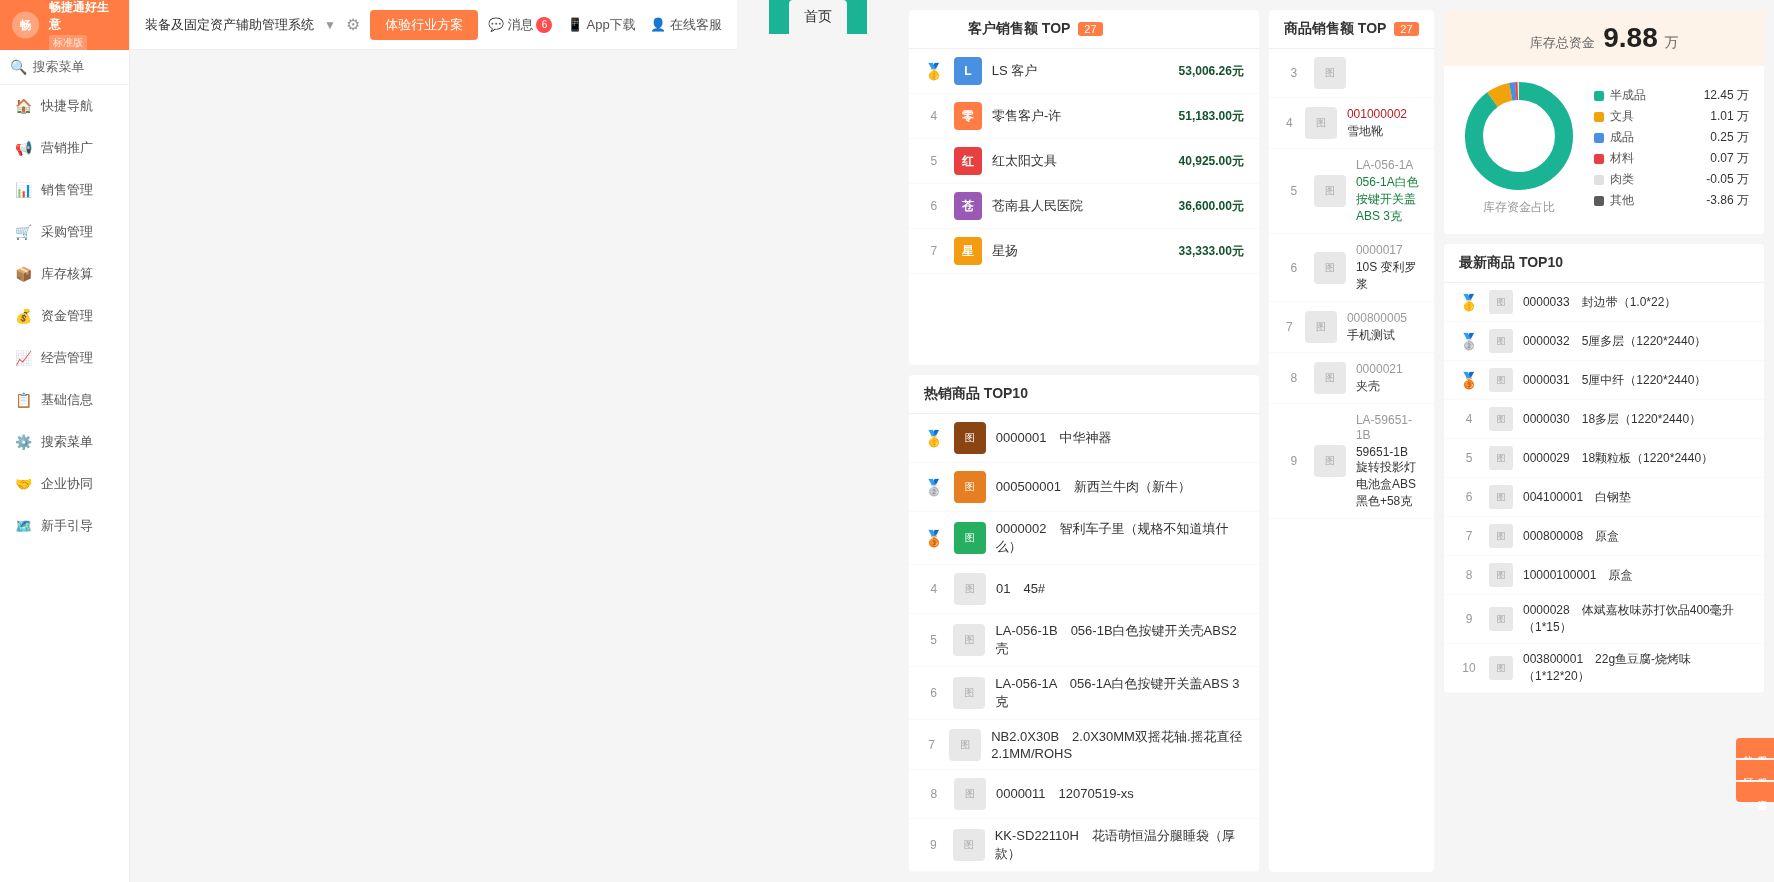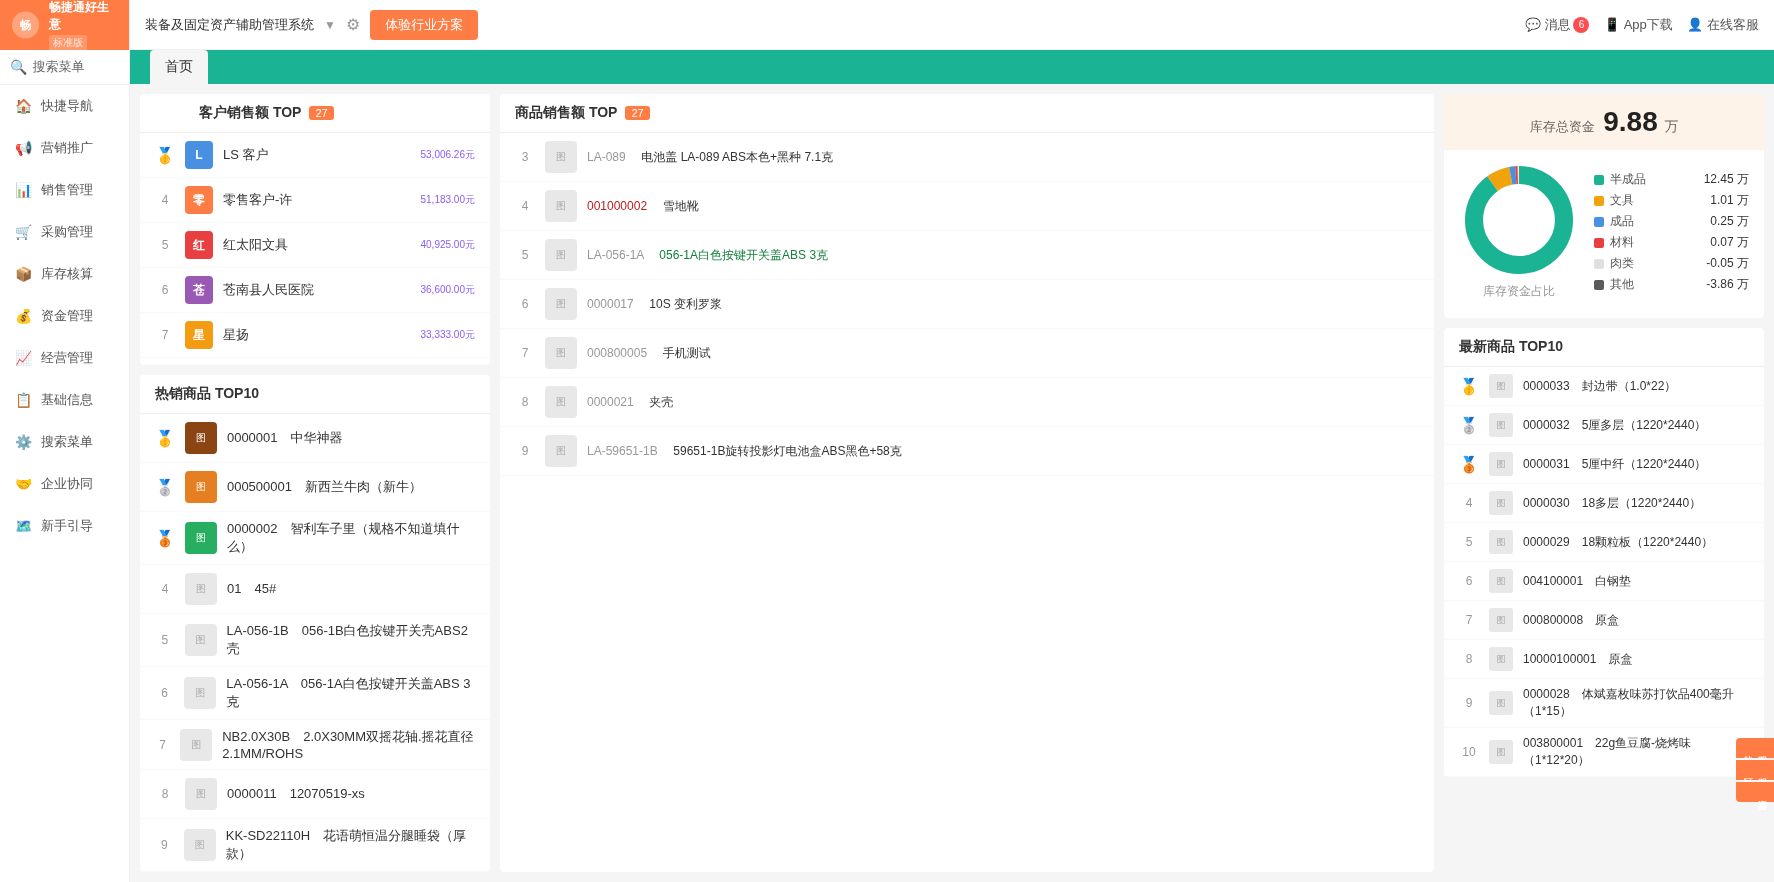--- a/index.html
+++ b/index.html
@@ -13,21 +13,21 @@
     .nav-item { display: flex; align-items: center; gap: 8px; padding: 12px 15px; cursor: pointer; color: #555; font-size: 13px; }
     .nav-icon { width: 18px; height: 18px; display: flex; align-items: center; justify-content: center; font-size: 14px; color: #999; }
     
     
     .header { height: 50px; background: #fff; display: flex; align-items: center; padding: 0 15px; border-bottom: 1px solid #eee; gap: 10px; flex-shrink: 0; }
     .header-trial-btn { background: #ff7d45; color: #fff; border: none; padding: 6px 15px; border-radius: 4px; cursor: pointer; font-size: 13px; }
     .header-right { margin-left: auto; display: flex; align-items: center; gap: 15px; color: #555; font-size: 13px; }
     .header-right-item { display: flex; align-items: center; gap: 3px; cursor: pointer; }
     
     
-    .main { flex: 1; display: flex; flex-direction: column; overflow: hidden; }
+    .main { flex: 1; display: flex; flex-direction: row; overflow: hidden; gap: 32px; }
     .breadcrumb-bar { background: #1ab394; height: 34px; display: flex; align-items: center; padding: 0 20px; }
     .breadcrumb-item { color: #fff; font-size: 14px; padding: 8px 15px; cursor: pointer; }
     .breadcrumb-item.active { background: #f5f5f5; color: #333; border-radius: 4px 4px 0 0; }
     
     .content-area { flex: 1; display: flex; overflow: hidden; padding: 10px; gap: 10px; }
     
     
     .left-panel { width: 350px; flex-shrink: 0; display: flex; flex-direction: column; gap: 10px; overflow-y: auto; }
     
     
@@ -38,21 +38,21 @@
     
     .panel-card { background: #fff; border-radius: 4px; overflow: hidden; }
     .top-badge { background: #ff7d45; color: #fff; font-size: 11px; padding: 1px 6px; border-radius: 3px; }
     
     
     .rank-list { }
     .rank-item { display: flex; align-items: center; padding: 8px 15px; border-bottom: 1px solid #f9f9f9; gap: 10px; }
     .rank-num { width: 20px; text-align: center; font-size: 12px; color: #999; }
     .rank-avatar { width: 28px; height: 28px; border-radius: 4px; display: flex; align-items: center; justify-content: center; font-size: 12px; color: #fff; font-weight: bold; flex-shrink: 0; }
     .rank-name { flex: 1; font-size: 13px; color: #333; }
-    .rank-amount { font-size: 10px; color: #8b5cf6; font-weight: 400; }
+    .rank-amount { font-size: 12px; color: #14532d; font-weight: 700; }
     .medal-icon { font-size: 16px; }
     
     
     .product-item { display: flex; align-items: center; padding: 8px 15px; border-bottom: 1px solid #f9f9f9; gap: 10px; }
     .product-img-placeholder { width: 32px; height: 32px; background: #e8e8e8; border-radius: 4px; display: flex; align-items: center; justify-content: center; font-size: 10px; color: #aaa; flex-shrink: 0; }
     .product-code-name { font-size: 13px; color: #333; }
     
     .donut-container { display: flex; padding: 10px 15px; gap: 15px; align-items: center; }
     .legend { flex: 1; }
     .legend-item { display: flex; align-items: center; gap: 6px; margin-bottom: 4px; font-size: 12px; }
@@ -314,24 +314,20 @@
       <div class="panel-card goods-rank-panel">
         <div class="section-header">
           <span style="font-size:14px;font-weight:bold;color:#333;">商品销售额 TOP</span>
           <span class="top-badge">27</span>
         </div>
         <div class="rank-list">
 
           <div class="rank-item">
             <span class="rank-num">3</span>
             <div class="product-img-placeholder">图</div>
-            <div style="flex:1;">
-              <span style="font-size:12px;color:#999;">LA-089　</span>
-              <span style="font-size:12px;color:#333;">电池盖 LA-089 ABS本色+黑种 7.1克</span>
-            </div>
           </div>
 
           <div class="rank-item">
             <span class="rank-num">4</span>
             <div class="product-img-placeholder">图</div>
             <div style="flex:1;">
               <span style="font-size:12px;color:#b91c1c;">001000002　</span>
               <span style="font-size:12px;color:#333;">雪地靴</span>
             </div>
           </div>

